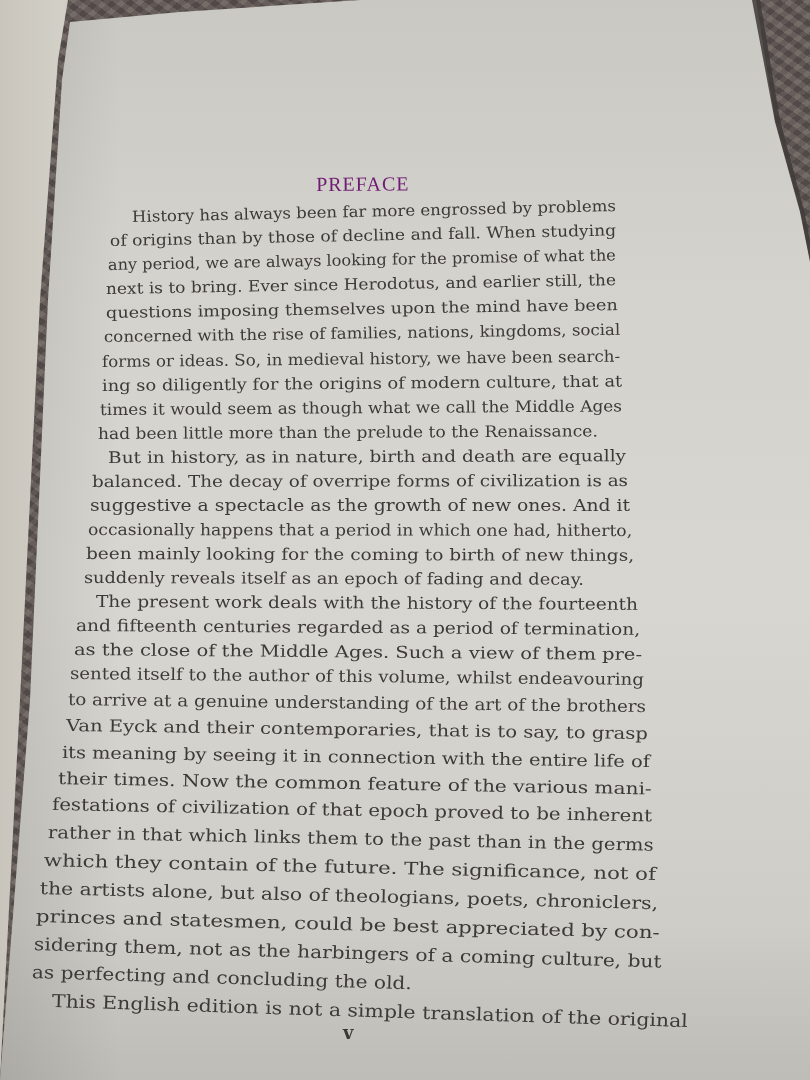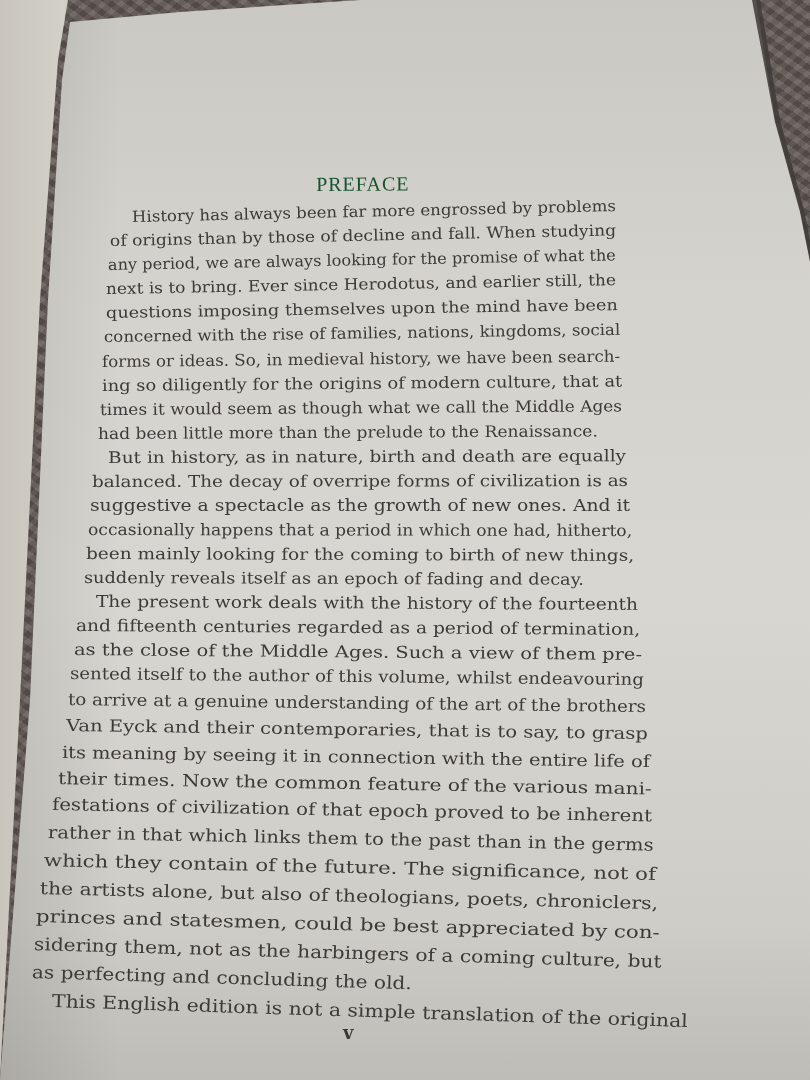--- a/index.html
+++ b/index.html
@@ -57,21 +57,21 @@
       opacity: 0.85;
     }
 
     .title {
       position: absolute;
       left: 316px;
       top: 173px;
       font-family: "Liberation Serif", "DejaVu Serif", serif;
       font-size: 20px;
       letter-spacing: 1px;
-      color: #14532d;
+      color: #701a75;
       transform: rotate(-0.4deg);
       transform-origin: left top;
     }
 
     .text-line {
       position: absolute;
       white-space: nowrap;
       font-family: "DejaVu Serif", "Liberation Serif", serif;
       color: #3c3a38;
       transform-origin: left center;

